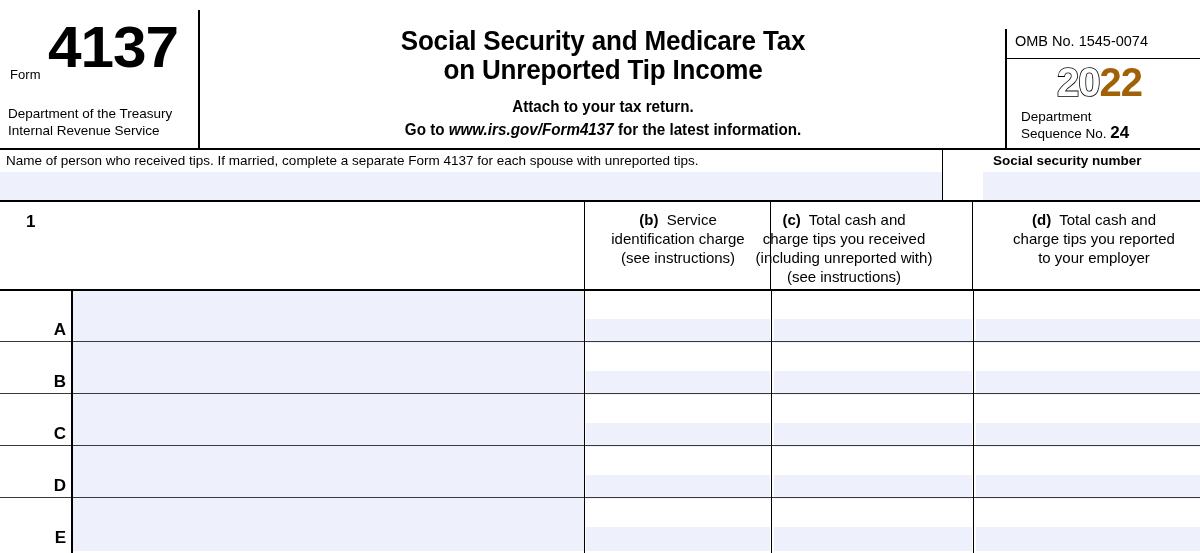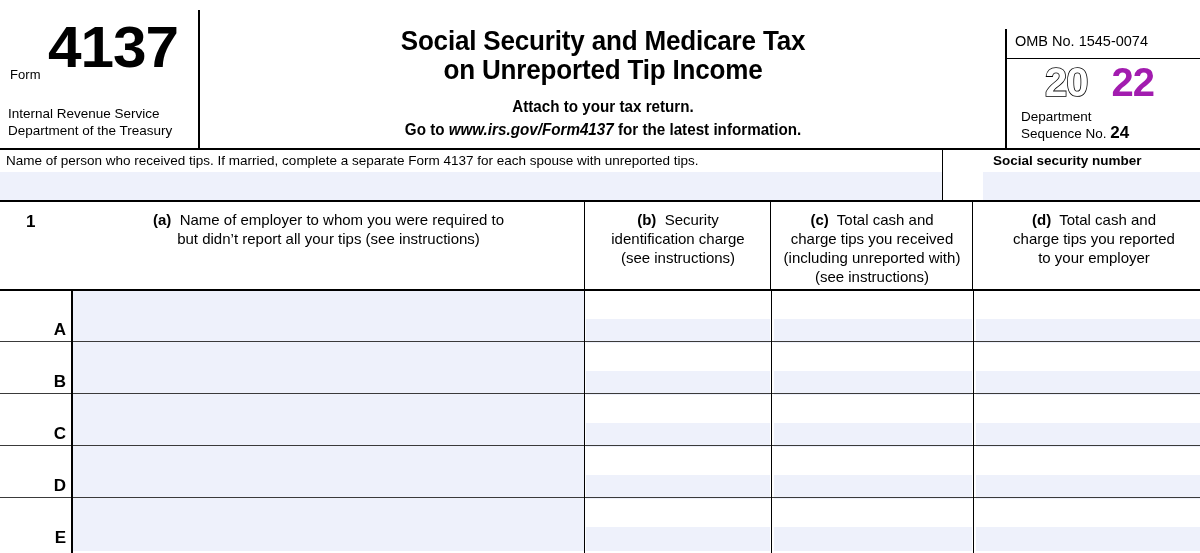--- a/index.html
+++ b/index.html
@@ -71,21 +71,21 @@
   .year{
     position:absolute;left:0;top:62px;width:185px;text-align:center;
     font-weight:bold;font-size:40px;line-height:40px;letter-spacing:-1px;
     white-space:nowrap;
   }
   .year .hollow{
     color:#fff;
     -webkit-text-stroke:1.6px #000;
     paint-order:stroke fill;
   }
-  .year .solid{color:#a21caf;padding-left:24px;}
+  .year .solid{color:#a16207;}
   .attach-lines{
     position:absolute;left:14px;top:109px;
     font-size:13.5px;line-height:16px;
   }
   .attach-lines .seqno{font-weight:bold;font-size:17px;}
 
   .hdr-v1{position:absolute;left:198px;top:10px;width:2px;height:140px;background:#000;}
   .hdr-v2{position:absolute;left:1005px;top:29px;width:2px;height:121px;background:#000;}
 
   
@@ -148,22 +148,22 @@
 <body>
 
 <div id="page">
 
   <div id="header">
 
     <div id="form-left">
       <div class="form-word">Form</div>
       <div class="form-number">4137</div>
       <div class="dept">
+        <div>Department of the Treasury</div>
         <div>Internal Revenue Service</div>
-        <div>Department of the Treasury</div>
       </div>
     </div>
 
     <div class="hdr-v1"></div>
 
     <div id="title-center">
       <div class="main-title">
         <div>Social Security and Medicare Tax</div>
         <div>on Unreported Tip Income</div>
       </div>
@@ -196,36 +196,30 @@
       <div class="ssn-label">Social security number</div>
       <div class="ssn-fill"></div>
     </div>
   </div>
 
   <div class="rule hrule" style="top:200px;"></div>
 
   <div id="col-head">
     <div class="line-num">1</div>
 
-    <div class="ch" style="left:73px;width:511px;">
-      <div class="ch-inner">
-        <div><b>(a)</b>&nbsp; <span>Name of employer to whom you were required to</span></div>
-        <div>but didn’t report all your tips (see instructions)</div>
-      </div>
-    </div>
 
     <div class="ch" style="left:586px;width:184px;">
       <div class="ch-inner">
-        <div><b>(b)</b>&nbsp; <span>Security</span></div>
+        <div><b>(b)</b>&nbsp; <span>Service</span></div>
         <div>identification charge</div>
         <div>(see instructions)</div>
       </div>
     </div>
 
-    <div class="ch" style="left:772px;width:200px;text-decoration:underline;">
+    <div class="ch" style="left:744px;width:200px;text-decoration:underline;">
       <div class="ch-inner">
         <div><b>(c)</b>&nbsp; <span>Total cash and</span></div>
         <div>charge tips you received</div>
         <div>(including unreported with)</div>
         <div>(see instructions)</div>
       </div>
     </div>
 
     <div class="ch" style="left:974px;width:226px;margin-left:7px;">
       <div class="ch-inner">

